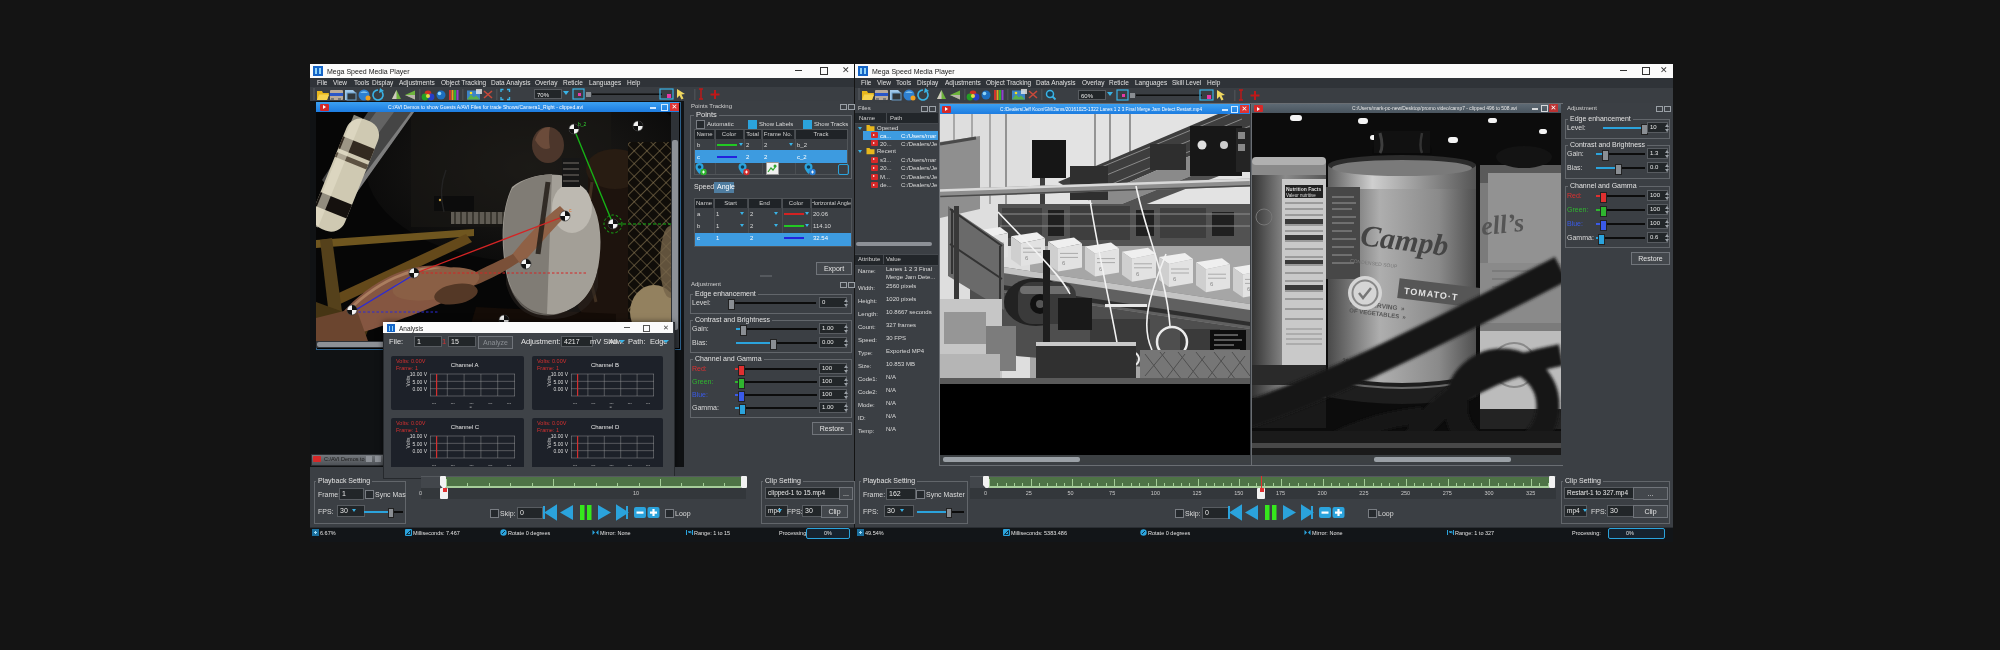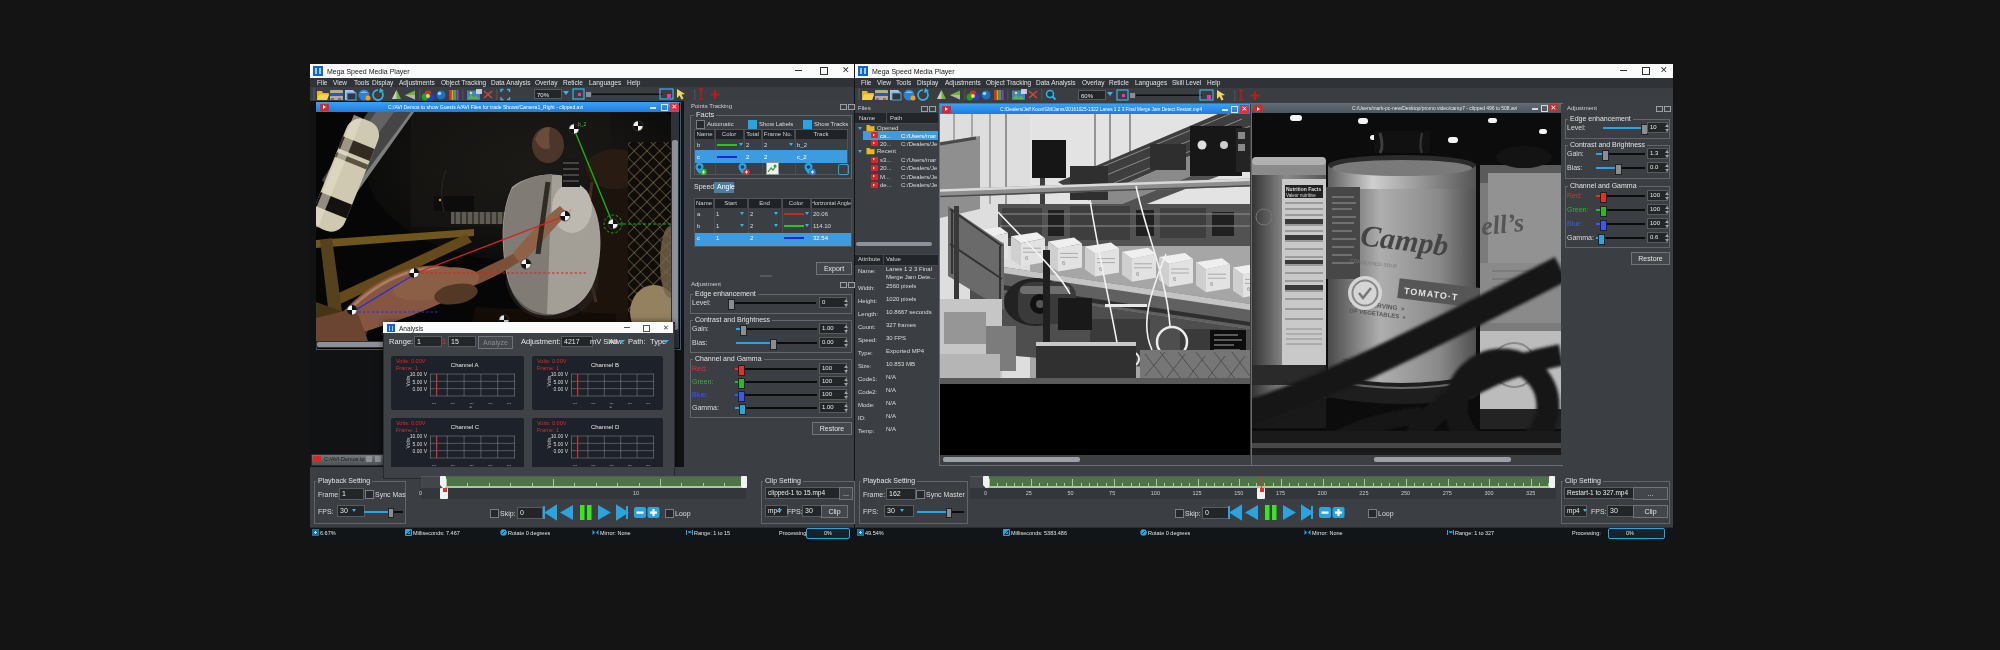--- a/index.html
+++ b/index.html
@@ -229,21 +229,21 @@
 </svg>
 <div class="a" style="left:316px;top:341px;width:355px;height:7px;background:#2e3237;"></div>
 <div class="a" style="left:317px;top:342px;width:122px;height:5px;background:#8d9197;border-radius:2px;"></div>
 <div class="a" style="left:671px;top:112px;width:8px;height:236px;background:#2e3237;"></div>
 <div class="a" style="left:672px;top:140px;width:6px;height:190px;background:#8d9197;border-radius:2px;"></div>
 <div class="a" style="left:688px;top:101px;width:166px;height:176px;">
 <div class="a" style="left:3px;top:2px;font-size:6px;color:#cfcfcf;">Points Tracking</div>
 <div class="a" style="left:152px;top:3px;width:5px;height:4px;border:1px solid #9aa0a6;"></div>
 <div class="a" style="left:160px;top:3px;width:5px;height:4px;border:1px solid #9aa0a6;"></div>
 <div class="a gb" style="left:2px;top:14px;width:160px;height:62px;"></div>
-<div class="a gl" style="left:6px;top:10px;font-size:7.5px;">Facts</div>
+<div class="a gl" style="left:6px;top:10px;font-size:7.5px;">Points</div>
 <div class="a cb" style="left:8px;top:19px;"></div>
     <div class="a t6" style="left:19px;top:19px;">Automatic</div>
 <div class="a cbc" style="left:60px;top:19px;"></div>
     <div class="a t6" style="left:71px;top:19px;">Show Labels</div>
 <div class="a cbc" style="left:115px;top:19px;"></div>
     <div class="a t6" style="left:126px;top:19px;">Show Tracks</div>
 <div class="a" style="left:6px;top:28px;width:152px;height:44px;border:1px solid #515559;">
 <div class="a th" style="left:0;top:0;width:19px;height:9px;">Name</div>
 <div class="a th" style="left:20px;top:0;width:28px;height:9px;">Color</div>
 <div class="a th" style="left:49px;top:0;width:17px;height:9px;">Total</div>
@@ -398,32 +398,32 @@
 <div class="a" style="left:375px;top:456px;width:6px;height:6px;background:#8d9197;"></div>
 <div class="a" style="left:383px;top:322px;width:290px;height:156px;background:#3e4247;border:1px solid #26292d;box-shadow:0 0 6px rgba(0,0,0,0.6);"></div>
 <div class="a" style="left:383px;top:322px;width:290px;height:11px;background:#fbfbfb;"></div>
 <div class="a" style="left:387px;top:324px;width:8px;height:8px;background:#1565c8;"></div>
 <div class="a" style="left:388.5px;top:325.5px;width:1.5px;height:5px;background:#8fd4f8;"></div>
 <div class="a" style="left:391.5px;top:325.5px;width:1.5px;height:5px;background:#8fd4f8;"></div>
 <div class="a" style="left:399px;top:324.5px;font-size:6.5px;color:#222;">Analysis</div>
 <div class="a" style="left:624px;top:327px;width:6px;height:1px;background:#555;"></div>
 <div class="a" style="left:643px;top:324.5px;width:5px;height:5px;border:1px solid #555;"></div>
 <div class="a" style="left:663px;top:323.5px;font-size:7px;color:#444;line-height:8px;">✕</div>
-<div class="a" style="left:389px;top:337px;font-size:7.5px;color:#e4e4e4;">Range:</div>
+<div class="a" style="left:389px;top:337px;font-size:7.5px;color:#e4e4e4;">File:</div>
 <div class="a inp" style="left:414px;top:336px;width:22px;height:9px;">1</div>
 <div class="a" style="left:442px;top:337px;font-size:7.5px;color:#d43030;">1</div>
 <div class="a inp" style="left:448px;top:336px;width:22px;height:9px;">15</div>
 <div class="a btn" style="left:478px;top:336px;width:33px;height:11px;line-height:11px;color:#8a8e93;">Analyze</div>
 <div class="a" style="left:521px;top:337px;font-size:7.5px;color:#e4e4e4;">Adjustment:</div>
 <div class="a inp" style="left:561px;top:336px;width:26px;height:9px;">4217</div>
 <div class="a" style="left:590px;top:337px;font-size:7.5px;color:#e4e4e4;">mV Show:</div>
 <div class="a" style="left:609px;top:337px;font-size:7.5px;color:#e4e4e4;">All</div>
 <div class="a" style="left:619px;top:340px;width:0;height:0;border-left:3px solid transparent;border-right:3px solid transparent;border-top:3.5px solid #39b3e6;"></div>
 <div class="a" style="left:628px;top:337px;font-size:7.5px;color:#e4e4e4;">Path:</div>
-<div class="a" style="left:650px;top:337px;font-size:7.5px;color:#e4e4e4;">Type</div>
+<div class="a" style="left:650px;top:337px;font-size:7.5px;color:#e4e4e4;">Edge</div>
 <div class="a" style="left:663px;top:340px;width:0;height:0;border-left:3px solid transparent;border-right:3px solid transparent;border-top:3.5px solid #39b3e6;"></div>
 <div class="a" style="left:391px;top:356px;width:133px;height:54px;background:#1d2129;border-radius:2px;">
     <div class="a" style="left:5px;top:2px;font-size:5.5px;color:#d43030;line-height:7px;">Volts: 0.00V<br>Frame: 1</div>
     <div class="a" style="left:59.85px;top:6px;font-size:6px;color:#e8e8e8;">Channel A</div>
     <div class="a" style="left:12px;top:22px;font-size:5px;color:#ccc;transform:rotate(-90deg);">Volts</div>
     <div class="a" style="left:18px;top:15px;font-size:5px;color:#ddd;line-height:7.5px;text-align:right;width:18px;">10.00 V<br>5.00 V<br>0.00 V</div>
     <svg class="a" style="left:39px;top:17px;" width="85" height="36" viewBox="0 0 85 36">
       <g stroke="#aaaaaa" stroke-width="0.45" opacity="0.9">
         <path d="M0 1.0 H85"></path>
         <path d="M0 8.333333333333332 H85"></path>

